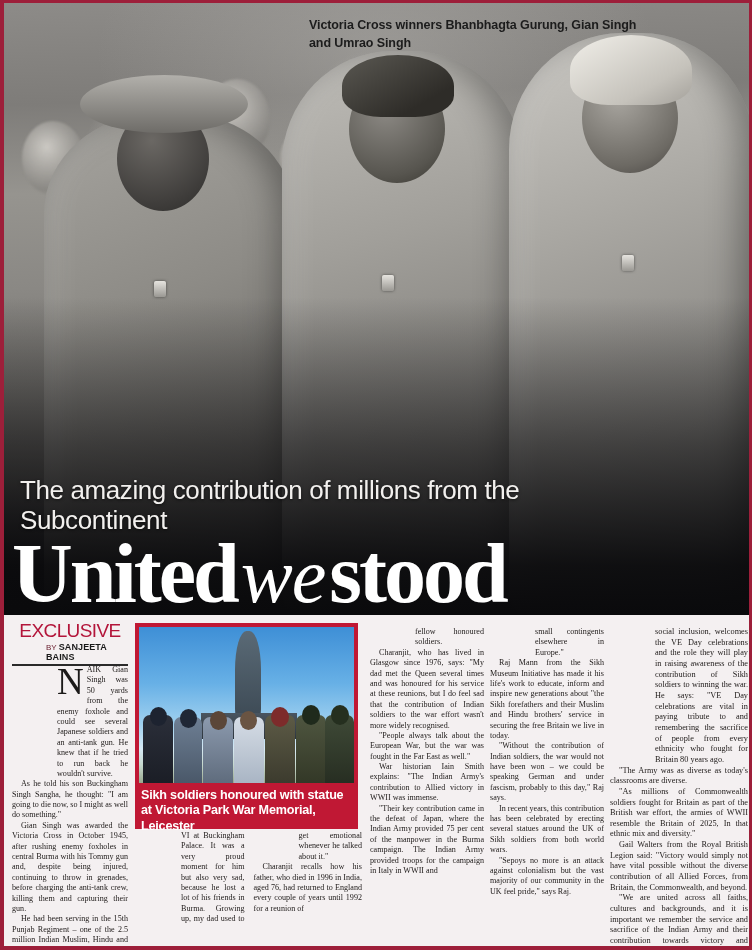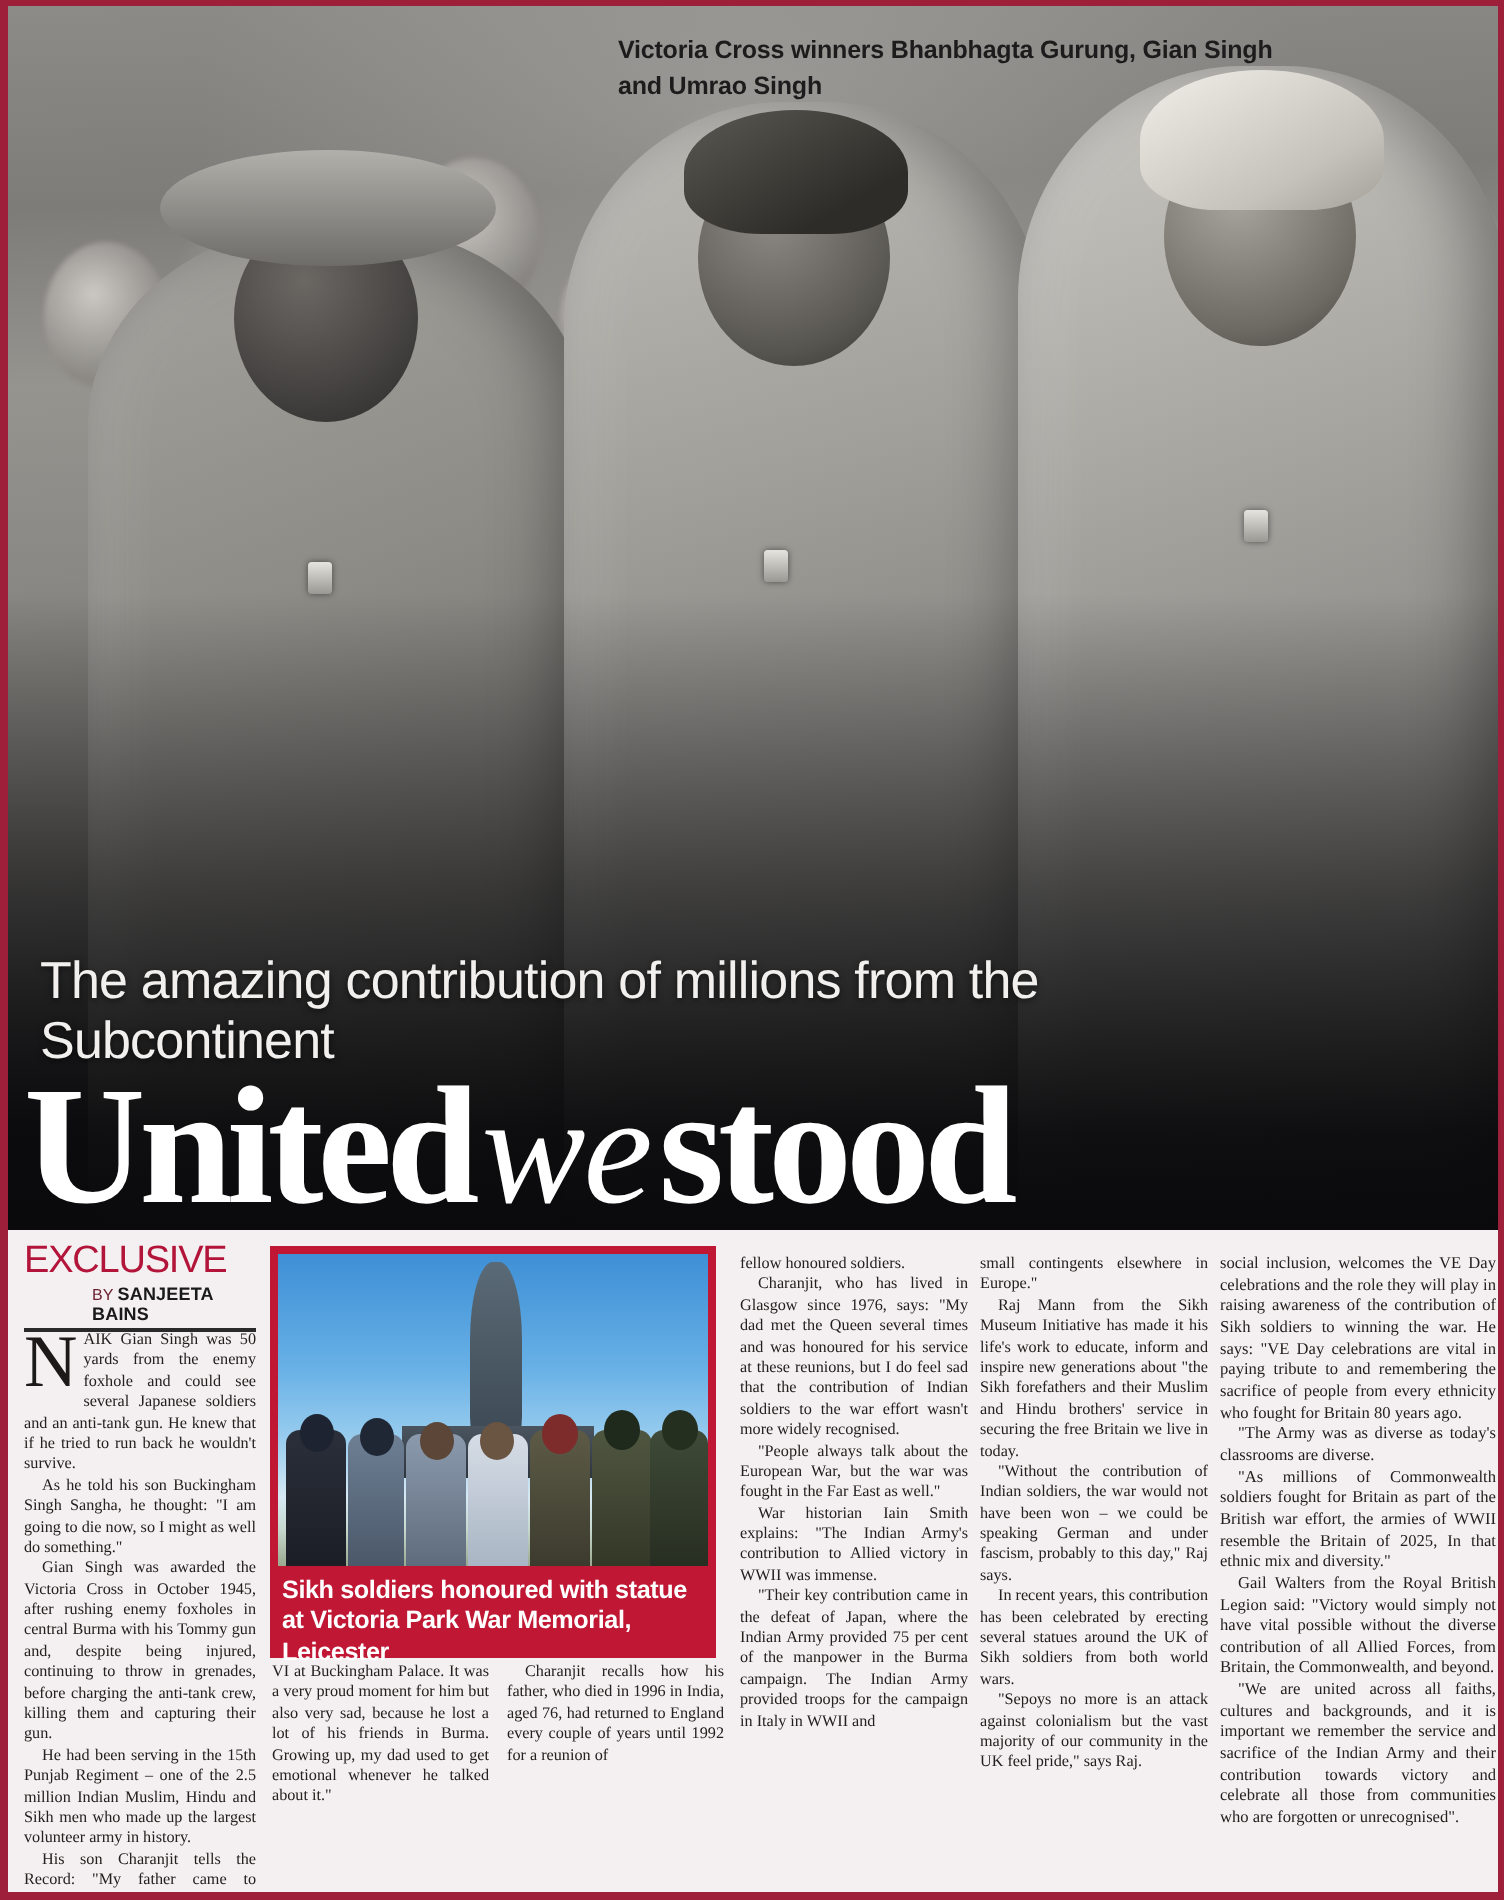--- a/index.html
+++ b/index.html
@@ -111,42 +111,42 @@
     width: 745px; height: 335px;
     background: #f4f0f1;
     padding: 6px 6px 4px 6px;
   }
 
   
   .excl { position: absolute; left: 8px; top: 618px; width: 116px; }
   .excl-title {
     font-family: "Liberation Sans", sans-serif;
     font-weight: 400; font-size: 19px; letter-spacing: -0.6px;
-    color: #b3153a; line-height: 1;
+    color: #b3153a; line-height: 1; text-align: center;
   }
   .excl-by {
     font-family: "Liberation Sans", sans-serif;
     font-size: 8px; font-weight: 400; color: #6a2030;
     margin-top: 2px;
     padding-left: 34px;
   }
   .excl-by b { font-size: 9px; color: #1a1a1a; letter-spacing: .1px; }
   .excl-rule { height: 1.5px; background: #2a2a2a; margin-top: 2px; width: 116px; }
 
   
   .cols { position: absolute; left: 8px; top: 612px; width: 736px; height: 336px; }
   .col {
     position: absolute;
     font-family: "Liberation Serif", serif;
     font-size: 8.1px; line-height: 1.285;
     color: #24201f; text-align: justify;
     hyphens: auto; overflow: hidden;
   }
   .col p { text-indent: 9px; }
-  .col p.noind { text-indent: 0; }
+  .col p.noind { text-indent: 0; margin-left: 45px; }
   .col1 { left: 0; top: 50px; width: 116px; height: 292px; }
   .col2 { left: 124px; top: 216px; width: 226px; height: 126px; }
   .col2 .inner { column-count: 2; column-gap: 9px; }
   .col3 { left: 358px; top: 12px; width: 114px; height: 330px; }
   .col4 { left: 478px; top: 12px; width: 114px; height: 330px; }
   .col5 { left: 598px; top: 12px; width: 138px; height: 330px; font-size: 8.3px; }
 
   .dropcap::first-letter {
     float: left; font-size: 37px; line-height: .82;
     font-family: "Liberation Serif", serif;

